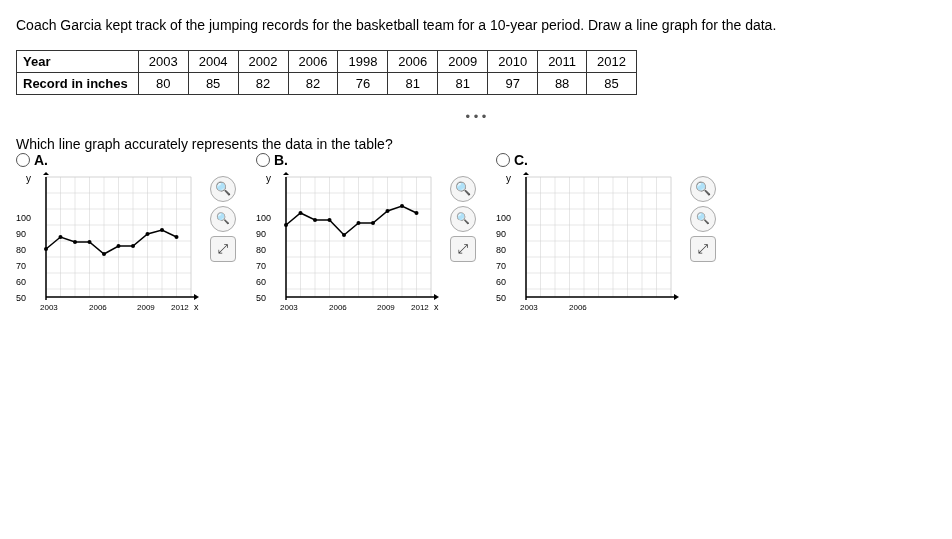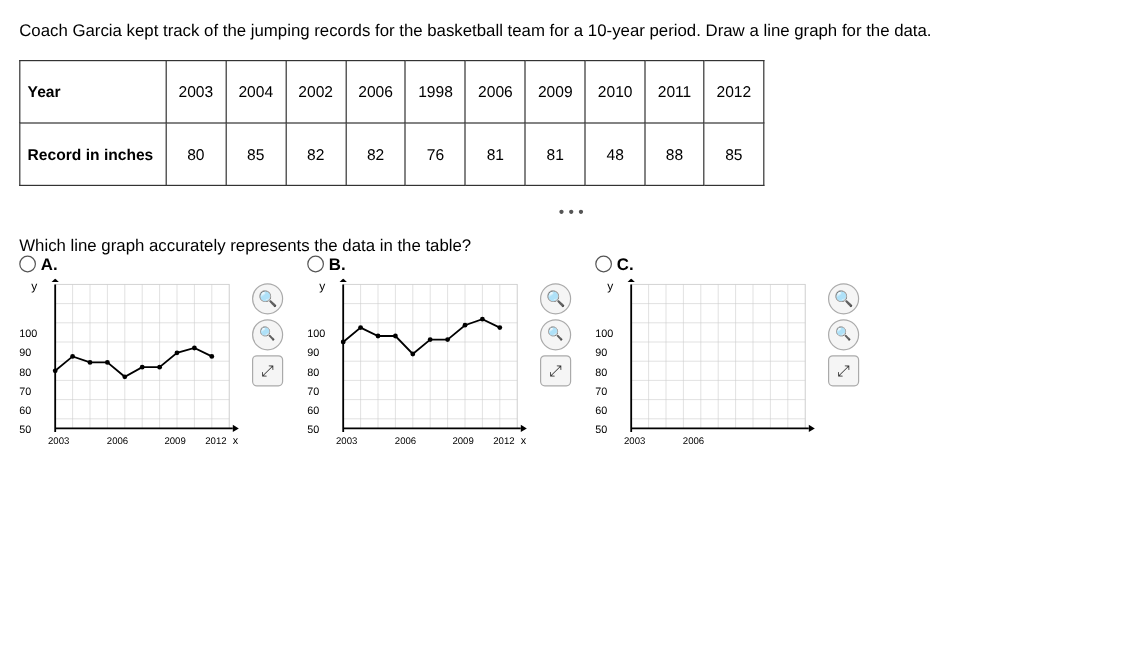--- a/index.html
+++ b/index.html
@@ -17,21 +17,21 @@
       line-height: 1.4;
       margin-bottom: 14px;
       max-width: 900px;
     }
     .data-table {
       border-collapse: collapse;
       margin-bottom: 14px;
     }
     .data-table td, .data-table th {
       border: 1px solid #333;
-      padding: 18px 10px;
+      padding: 3px 10px;
       text-align: center;
       font-size: 13px;
     }
     .data-table td:first-child, .data-table th:first-child {
       text-align: left;
       font-weight: bold;
       padding-left: 6px;
     }
     .ellipsis-row {
       text-align: center;
@@ -145,21 +145,21 @@
   </tr>
   <tr>
     <td><strong>Record in inches</strong></td>
     <td>80</td>
     <td>85</td>
     <td>82</td>
     <td>82</td>
     <td>76</td>
     <td>81</td>
     <td>81</td>
-    <td>48</td>
+    <td>97</td>
     <td>88</td>
     <td>85</td>
   </tr>
 </tbody>
   </table>
 
 <div class="ellipsis-row">• • •</div>
 
 <div class="question-text">Which line graph accurately represents the data in the table?</div>
 

